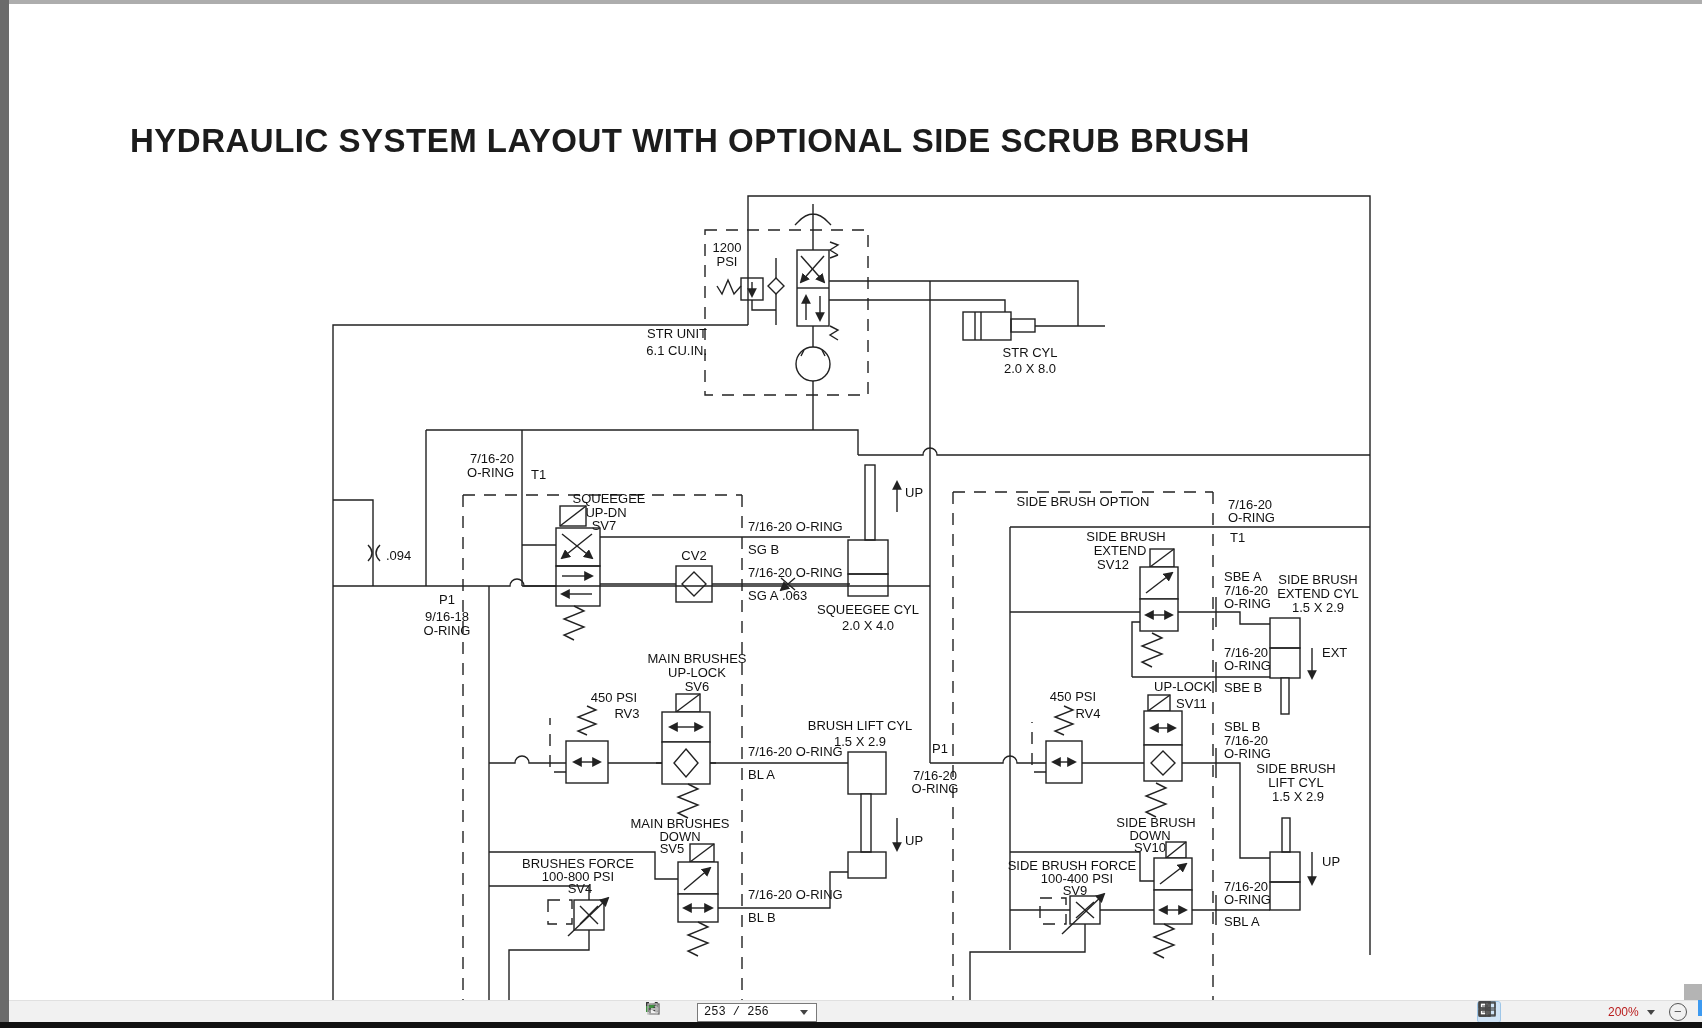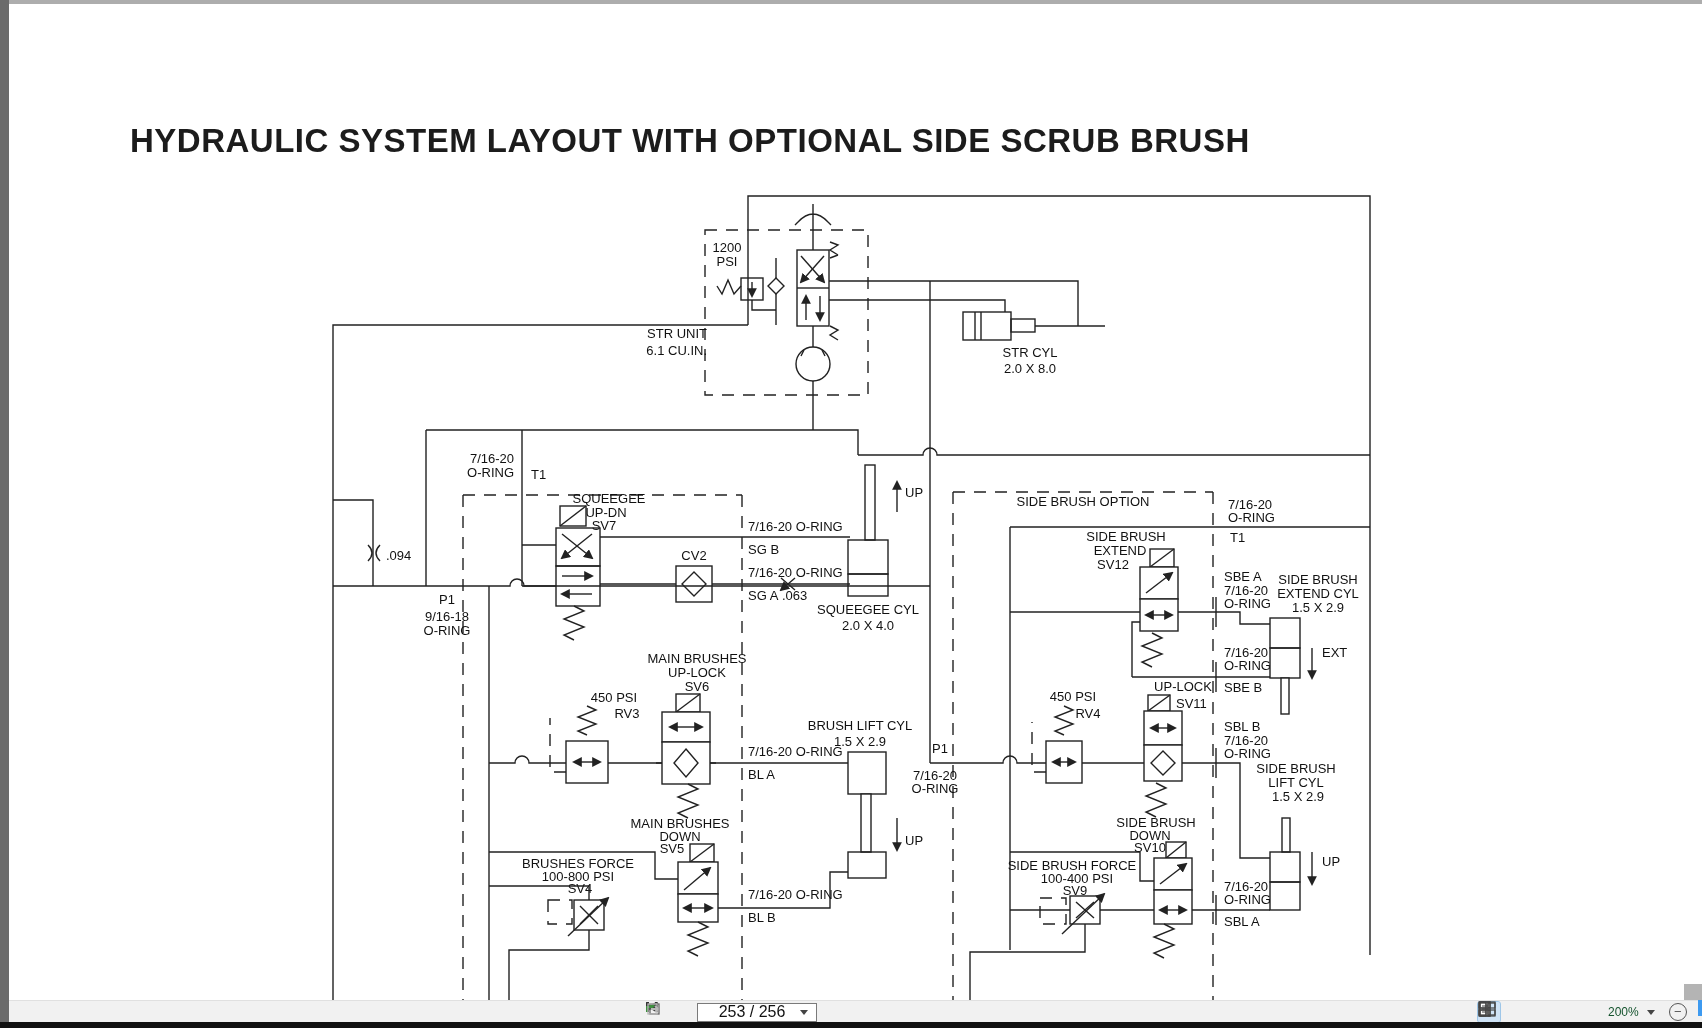--- a/index.html
+++ b/index.html
@@ -17,27 +17,27 @@
   
   #toolbar{position:absolute;left:0;top:1000px;width:1702px;height:22px;background:#f1f1f1;
     border-top:1px solid #e0e0e0;}
   #blackbar{position:absolute;left:0;top:1022px;width:1702px;height:6px;background:#111;}
   .tb{position:absolute;top:0;height:22px;display:flex;align-items:center;gap:8px;}
   #nav-cluster{left:645px;}
   #right-cluster{left:1478px;}
   .navbtn{width:18px;height:18px;display:flex;align-items:center;justify-content:center;cursor:pointer;}
   #page-input-wrap{position:relative;width:118px;height:17px;background:#fff;border:1px solid #7a7a7a;
     display:flex;align-items:center;}
-  #page-input{border:none;outline:none;width:96px;height:15px;font-size:16px;padding:0 0 0 6px;
-    font-family:Liberation Sans, sans-serif;color:#111;background:transparent;text-align:center;}
+  #page-input{border:none;outline:none;width:96px;height:15px;font-size:12px;padding:0 0 0 6px;
+    font-family:Liberation Mono, monospace;color:#111;background:transparent;}
   .caret{width:0;height:0;border-left:4px solid transparent;border-right:4px solid transparent;
     border-top:5px solid #444;}
   .lay{width:22px;height:20px;display:flex;align-items:center;justify-content:center;cursor:pointer;border-radius:2px;}
   .lay.sel{background:#cfe3f6;outline:1px solid #9ec6e8;}
-  #zoom-label{font-size:12px;color:#14532d;margin-left:10px;}
+  #zoom-label{font-size:12px;color:#b91c1c;margin-left:10px;}
   #zoom-out{width:16px;height:16px;border:1.4px solid #555;border-radius:50%;display:flex;align-items:center;
     justify-content:center;color:#555;font-size:13px;line-height:10px;cursor:pointer;margin-left:6px;}
   #zoom-slider{width:20px;height:2px;background:#555;margin-left:4px;}
   #scroll-corner{position:absolute;left:1684px;top:984px;width:18px;height:16px;background:#b4b4b4;}
   #blue-sliver{position:absolute;left:1698px;top:1000px;width:4px;height:16px;background:#3d9af0;}
 </style>
 </head>
 <body>
 
 <div id="page"></div>

